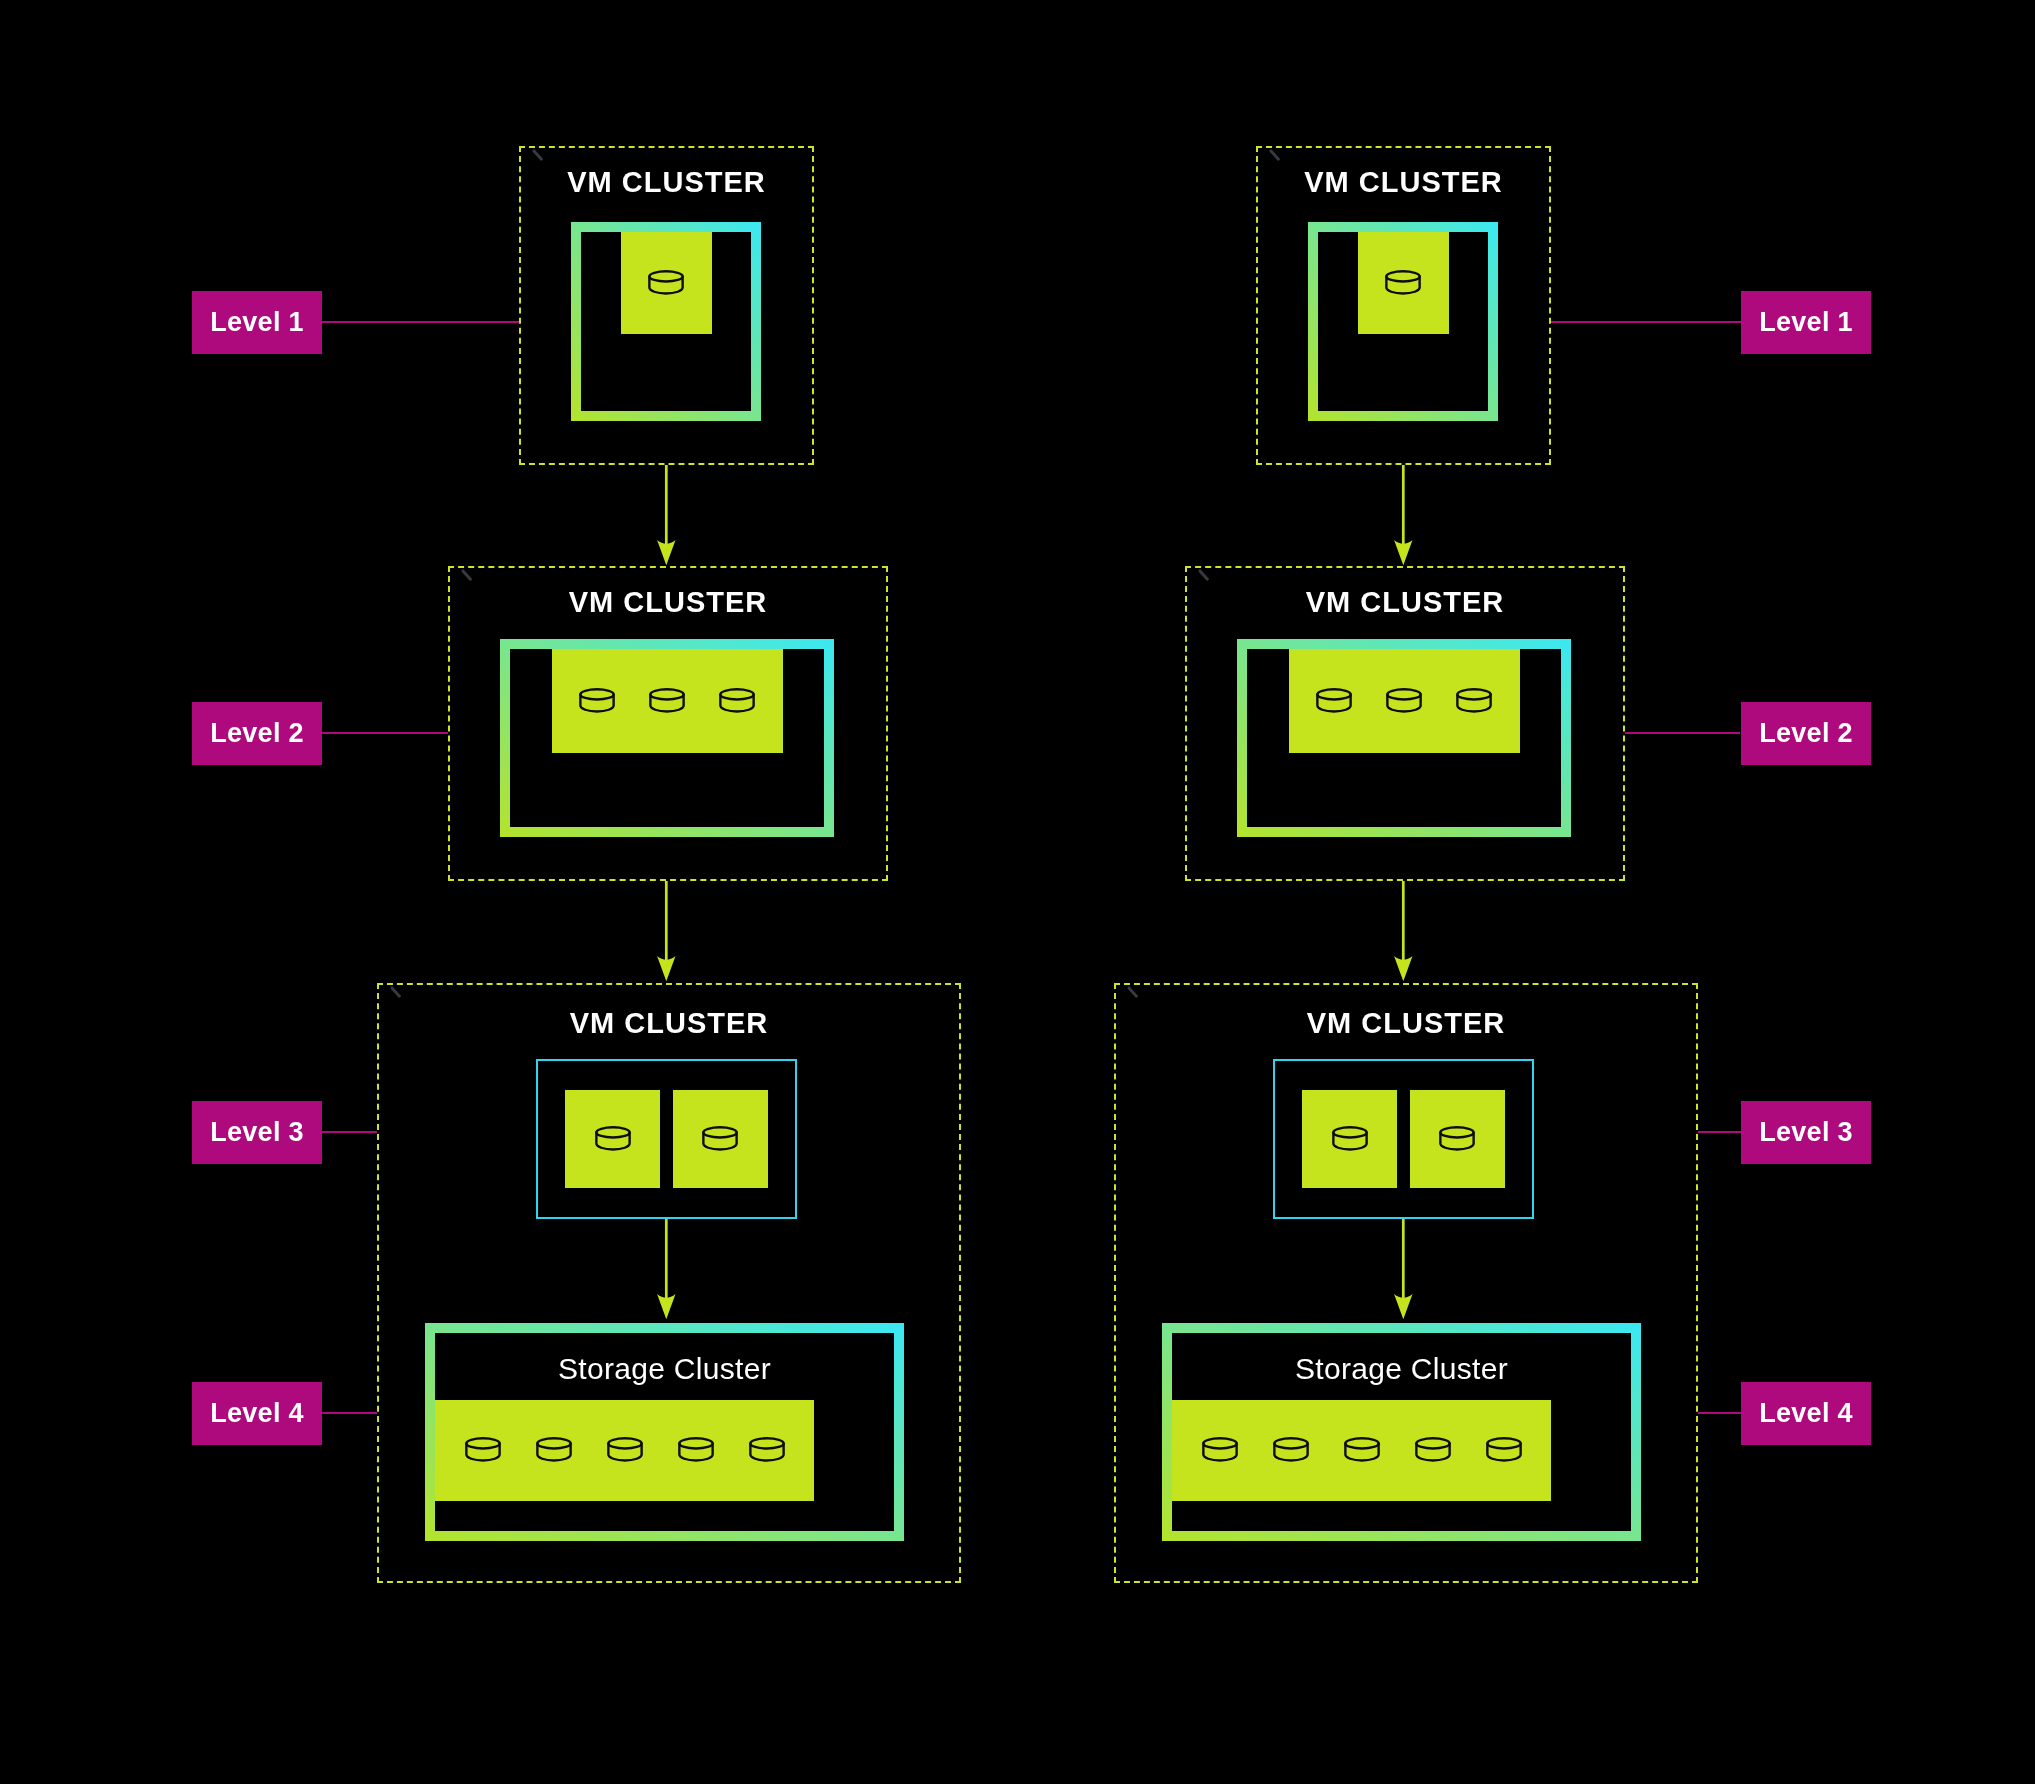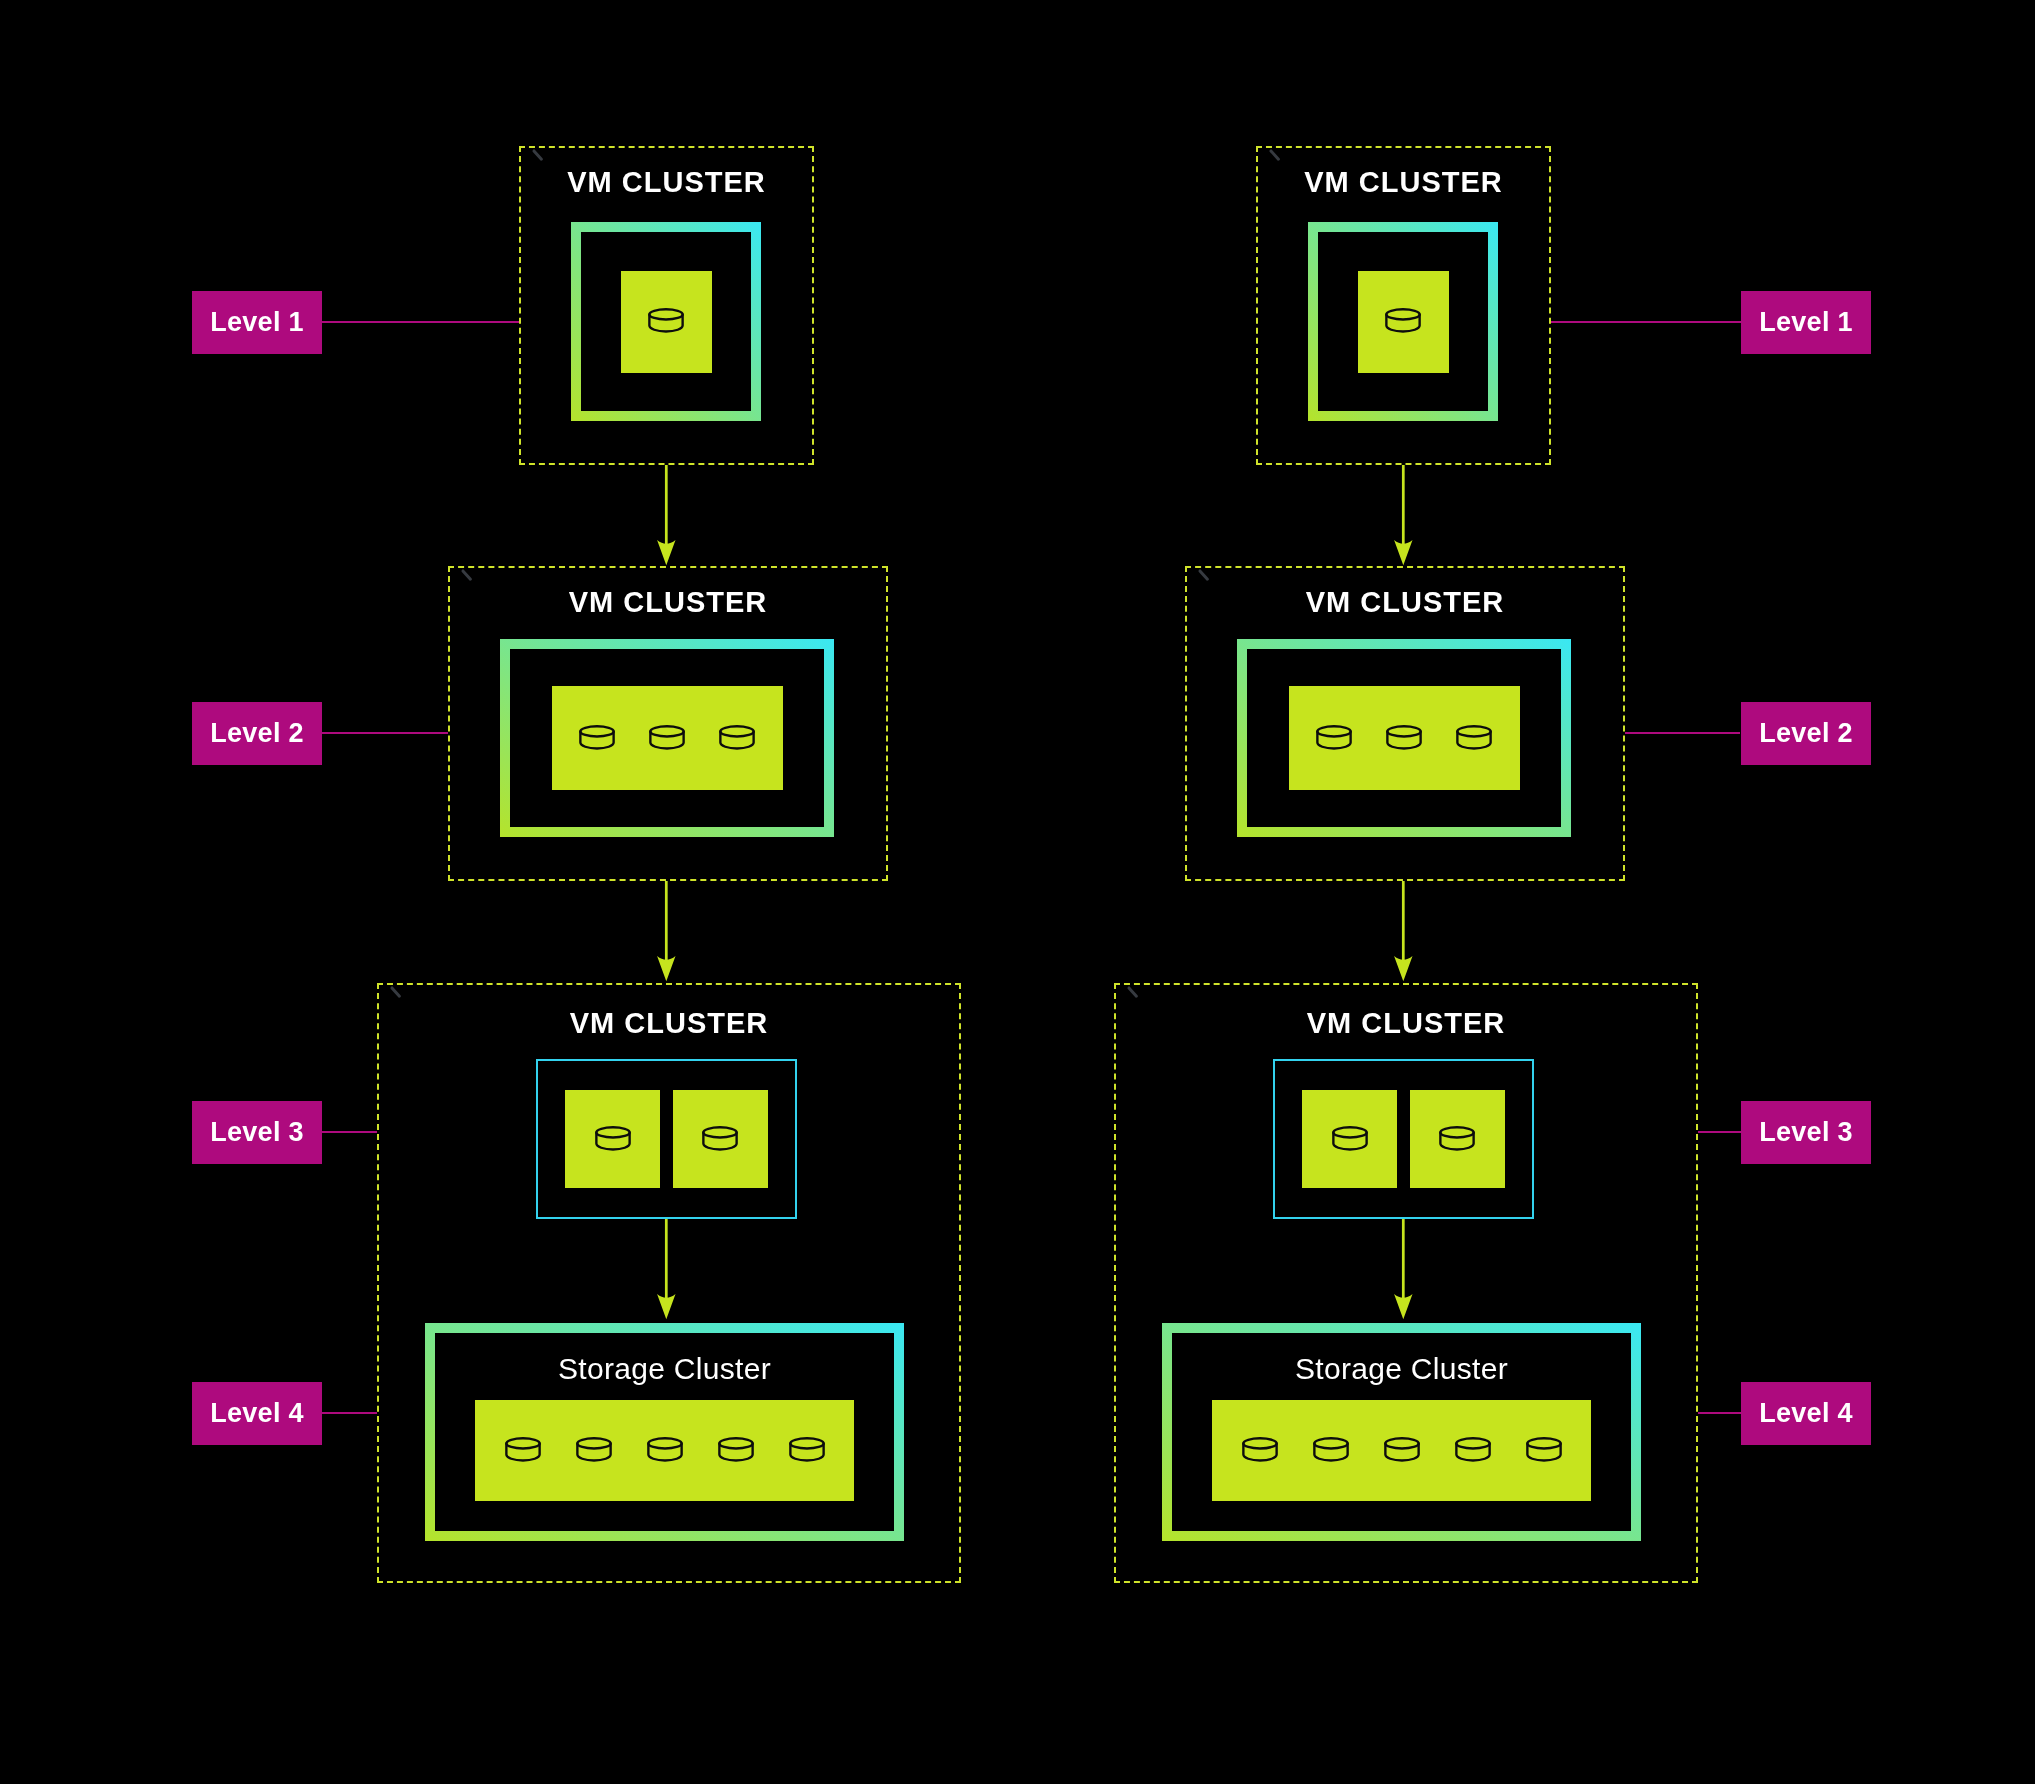--- a/index.html
+++ b/index.html
@@ -29,21 +29,21 @@
   .storage-title{
     color:var(--text);font-weight:400;font-size:30px;
     letter-spacing:0.3px;text-align:center;line-height:1;
   }
   .gbox{
     background:linear-gradient(to top right,var(--gradient-start),var(--gradient-end));
     box-sizing:border-box;padding:10.2px;
   }
   .gbox-inner{
     width:100%;height:100%;background:var(--background);
-    box-sizing:border-box;display:flex;align-items:center;justify-content:center;
+    box-sizing:border-box;display:flex;justify-content:center;
   }
   .gbox-inner.col{flex-direction:column;justify-content:flex-start;}
   .vm-node{
     background:var(--lime);
     display:flex;align-items:center;justify-content:center;
   }
   .disk-row{display:flex;align-items:center;justify-content:center;}
   .cyanbox{
     border:2px solid var(--cyan-border);box-sizing:border-box;
     display:flex;gap:12.3px;align-items:center;justify-content:center;

